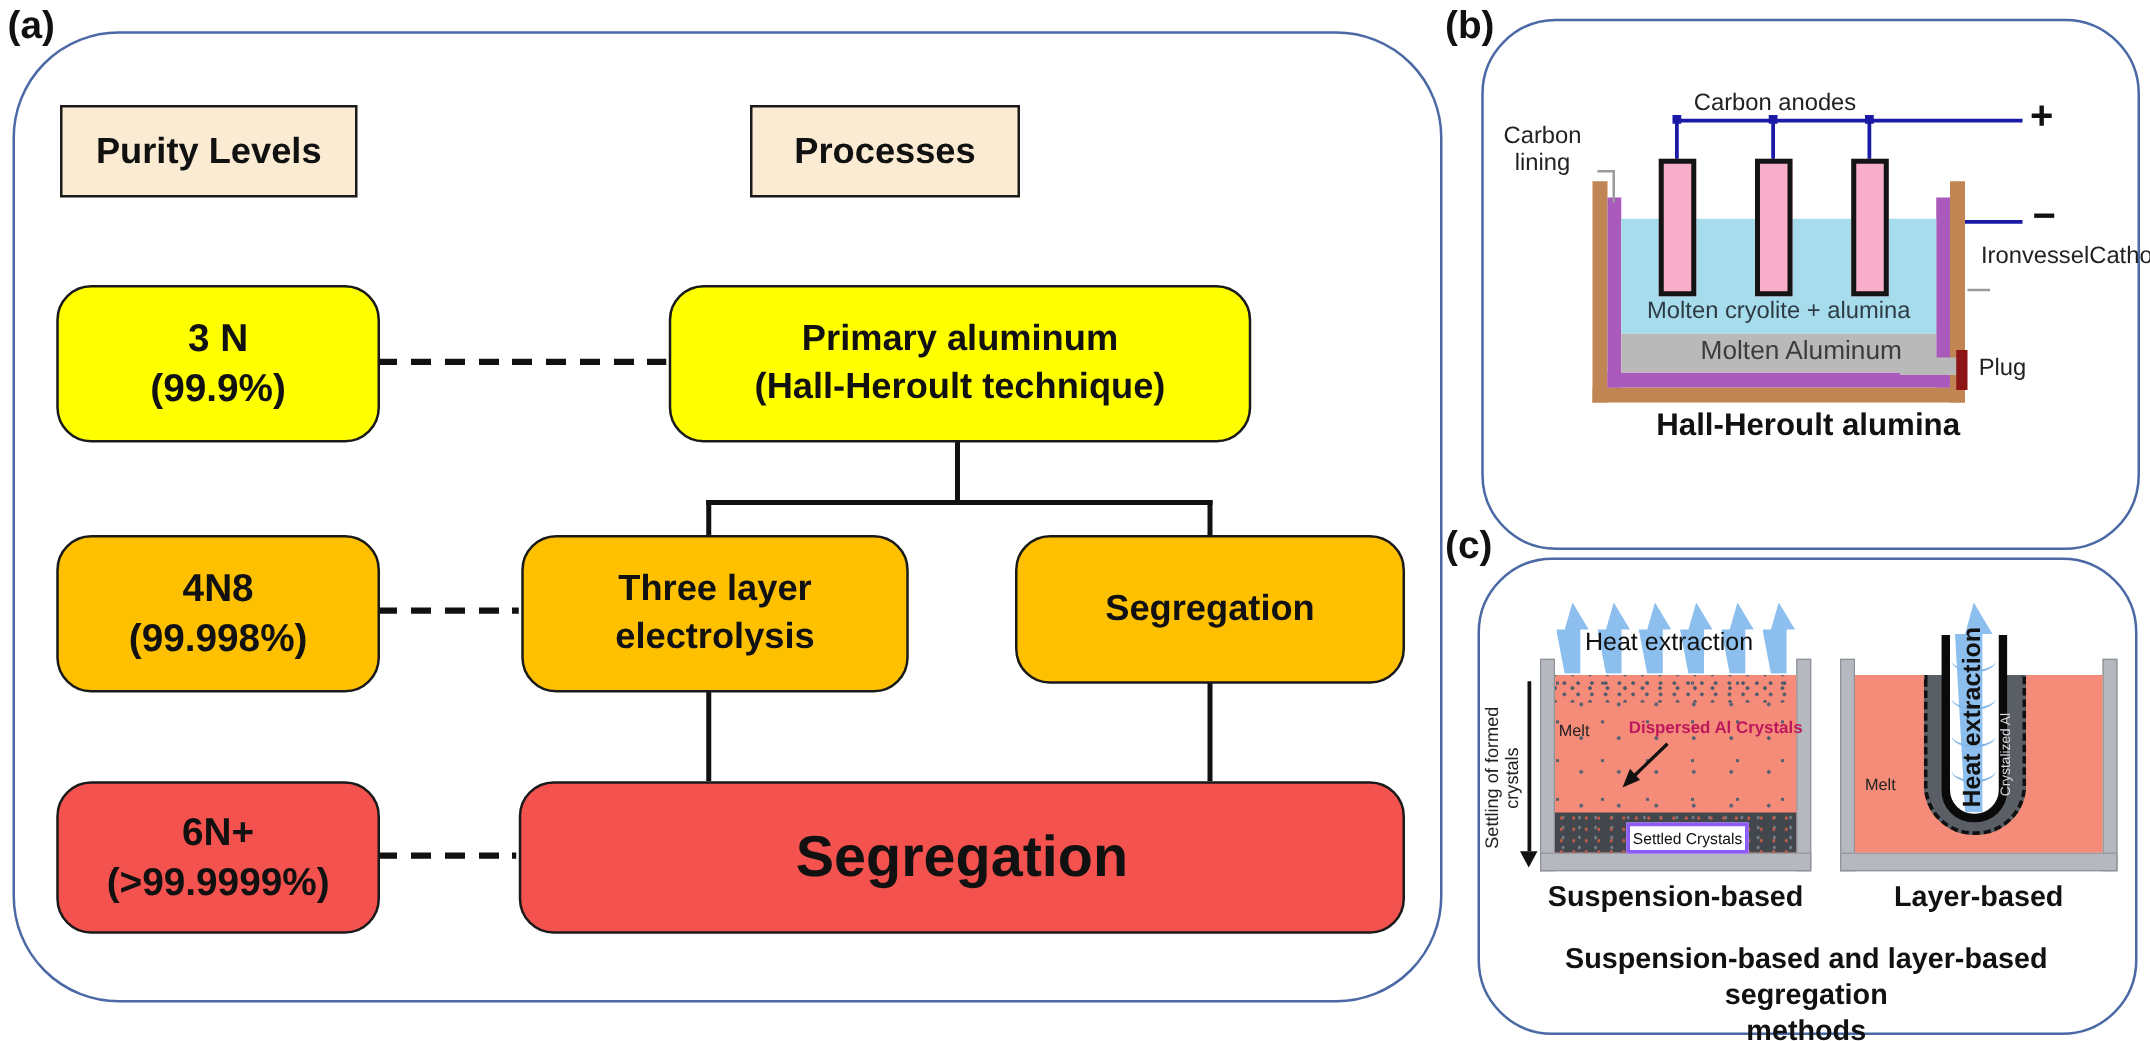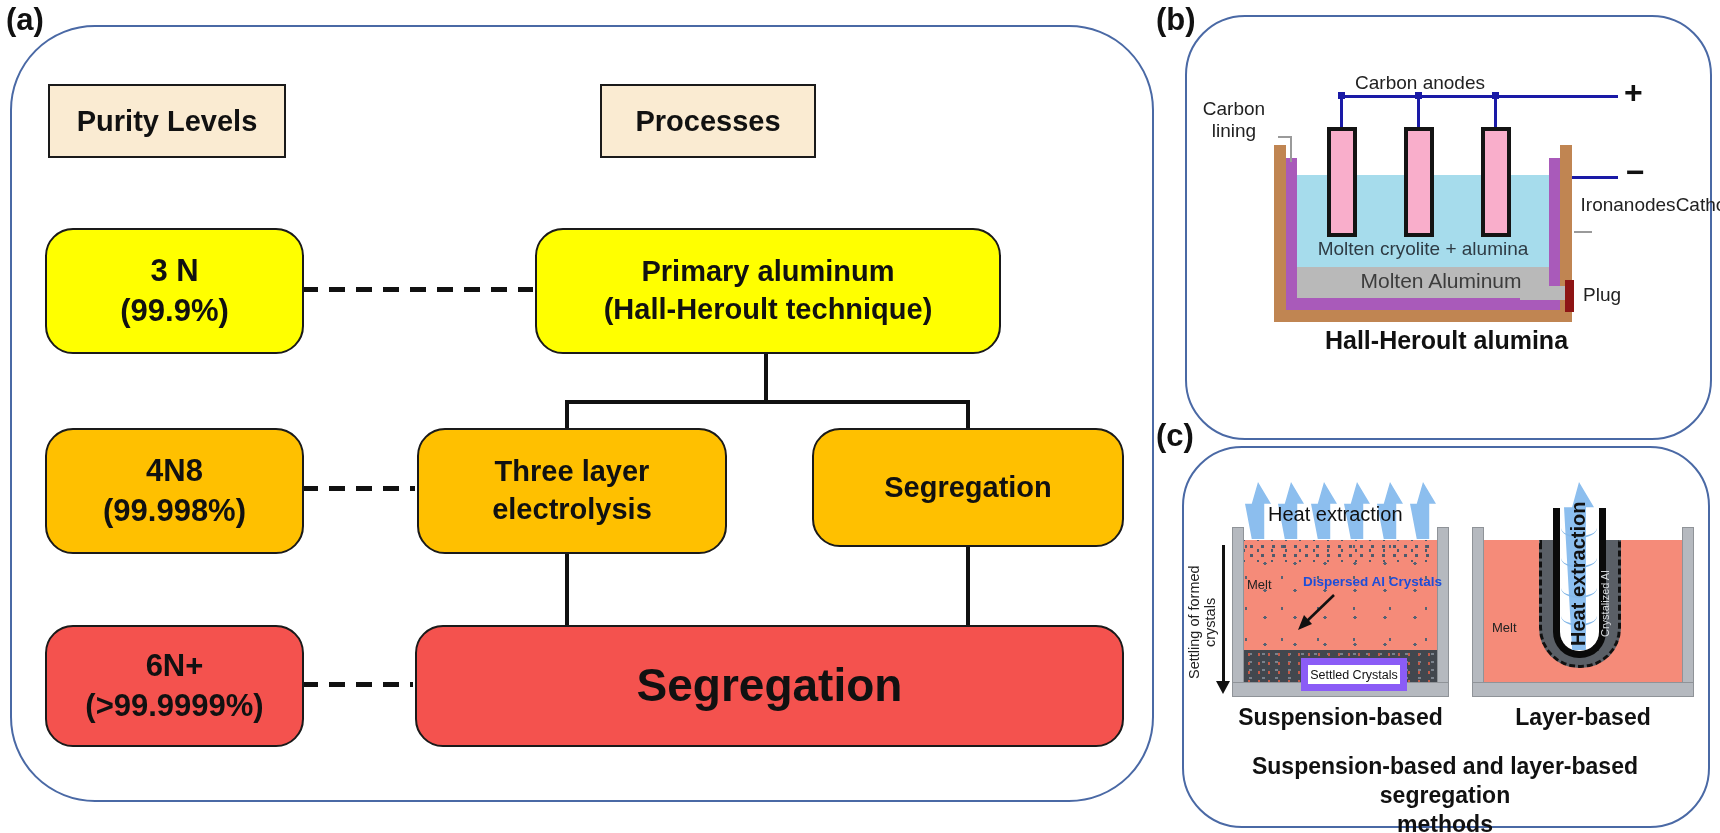--- a/index.html
+++ b/index.html
@@ -115,21 +115,21 @@
 
   <div class="abs flexc small-lbl" style="left:1192px;top:98px;width:84px;flex-direction:column;">
     <span>Carbon</span>
     <span>lining</span>
   </div>
   <div class="abs pointer" style="left:1278px;top:136px;width:14px;height:2px;"></div>
   <div class="abs pointer" style="left:1290px;top:136px;width:2px;height:26px;"></div>
 
   <div class="abs flexc small-lbl" style="left:1620px;top:194px;width:88px;flex-direction:row;">
     <span>Iron</span>
-    <span>anodes</span>
+    <span>vessel</span>
     <span>Cathode</span>
   </div>
   <div class="abs pointer" style="left:1574px;top:231px;width:18px;height:2px;"></div>
 
   <div class="abs flexc small-lbl" style="left:1297px;top:238px;width:252px;color:#2e3b44;">Molten cryolite + alumina</div>
   <div class="abs flexc" style="left:1297px;top:269px;width:288px;font-size:21px;color:#3c3c3c;">Molten Aluminum</div>
   <div class="abs small-lbl" style="left:1583px;top:284px;">Plug</div>
 
   <div class="abs flexc" style="left:1185px;top:326px;width:523px;font-size:25px;font-weight:bold;color:#111;">Hall-Heroult alumina</div>
 
@@ -149,26 +149,26 @@
   <div class="abs" style="left:1216px;top:681px;width:0;height:0;border-left:7px solid transparent;border-right:7px solid transparent;border-top:13px solid #111;"></div>
 
   <div class="abs vessel-gray" style="left:1232px;top:527px;width:12px;height:170px;"></div>
   <div class="abs vessel-gray" style="left:1437px;top:527px;width:12px;height:170px;"></div>
   <div class="abs vessel-gray" style="left:1232px;top:682px;width:217px;height:15px;"></div>
   <div class="abs melt-dots" style="left:1244px;top:540px;width:193px;height:142px;">
     <div class="dense-band" style="position:absolute;left:0;top:0;width:193px;height:22px;"></div>
     <div class="settled" style="position:absolute;left:0;top:110px;width:193px;height:32px;"></div>
   </div>
   <div class="abs" style="left:1247px;top:577px;font-size:13px;color:#222;">Melt</div>
-  <div class="abs" style="left:1303px;top:574px;font-size:13.5px;font-weight:600;color:#1d4ed8;">Dispersed Al Crystals</div>
+  <div class="abs" style="left:1303px;top:574px;font-size:13.5px;font-weight:600;color:#be185d;">Dispersed Al Crystals</div>
   <svg class="abs" style="left:1290px;top:592px;" width="50" height="46" viewBox="0 0 50 46">
     <line x1="44" y1="3" x2="16" y2="30" stroke="#111" stroke-width="2.6"></line>
     <polygon points="8,38 22,32 14,23" fill="#111"></polygon>
   </svg>
-  <div class="abs flexc" style="left:1301px;top:658px;width:92px;height:19px;background:#fff;border:7px solid #8b5cf6;font-size:12.5px;font-weight:500;color:#111;">Settled Crystals</div>
+  <div class="abs flexc" style="left:1301px;top:658px;width:92px;height:19px;background:#fff;border:3px solid #8b5cf6;font-size:12.5px;font-weight:500;color:#111;">Settled Crystals</div>
   <div class="abs flexc name-lbl" style="left:1228px;top:704px;width:225px;">Suspension-based</div>
 
   <div class="abs vessel-gray" style="left:1472px;top:527px;width:12px;height:170px;"></div>
   <div class="abs vessel-gray" style="left:1682px;top:527px;width:12px;height:170px;"></div>
   <div class="abs vessel-gray" style="left:1472px;top:682px;width:222px;height:15px;"></div>
   <div class="abs melt" style="left:1484px;top:540px;width:198px;height:142px;"></div>
   <div class="abs" style="left:1492px;top:620px;font-size:13px;color:#222;">Melt</div>
 
   <div class="abs" style="left:1539px;top:540px;width:82px;height:128px;box-sizing:border-box;background:#5A5F66;border-left:3px dashed #111;border-right:3px dashed #111;border-bottom:3px dashed #111;border-radius:0 0 40px 40px;"></div>
   <div class="abs" style="left:1553px;top:508px;width:53px;height:150px;box-sizing:border-box;background:#fff;border:7px solid #0a0a0a;border-top:none;border-radius:0 0 26px 26px;"></div>

